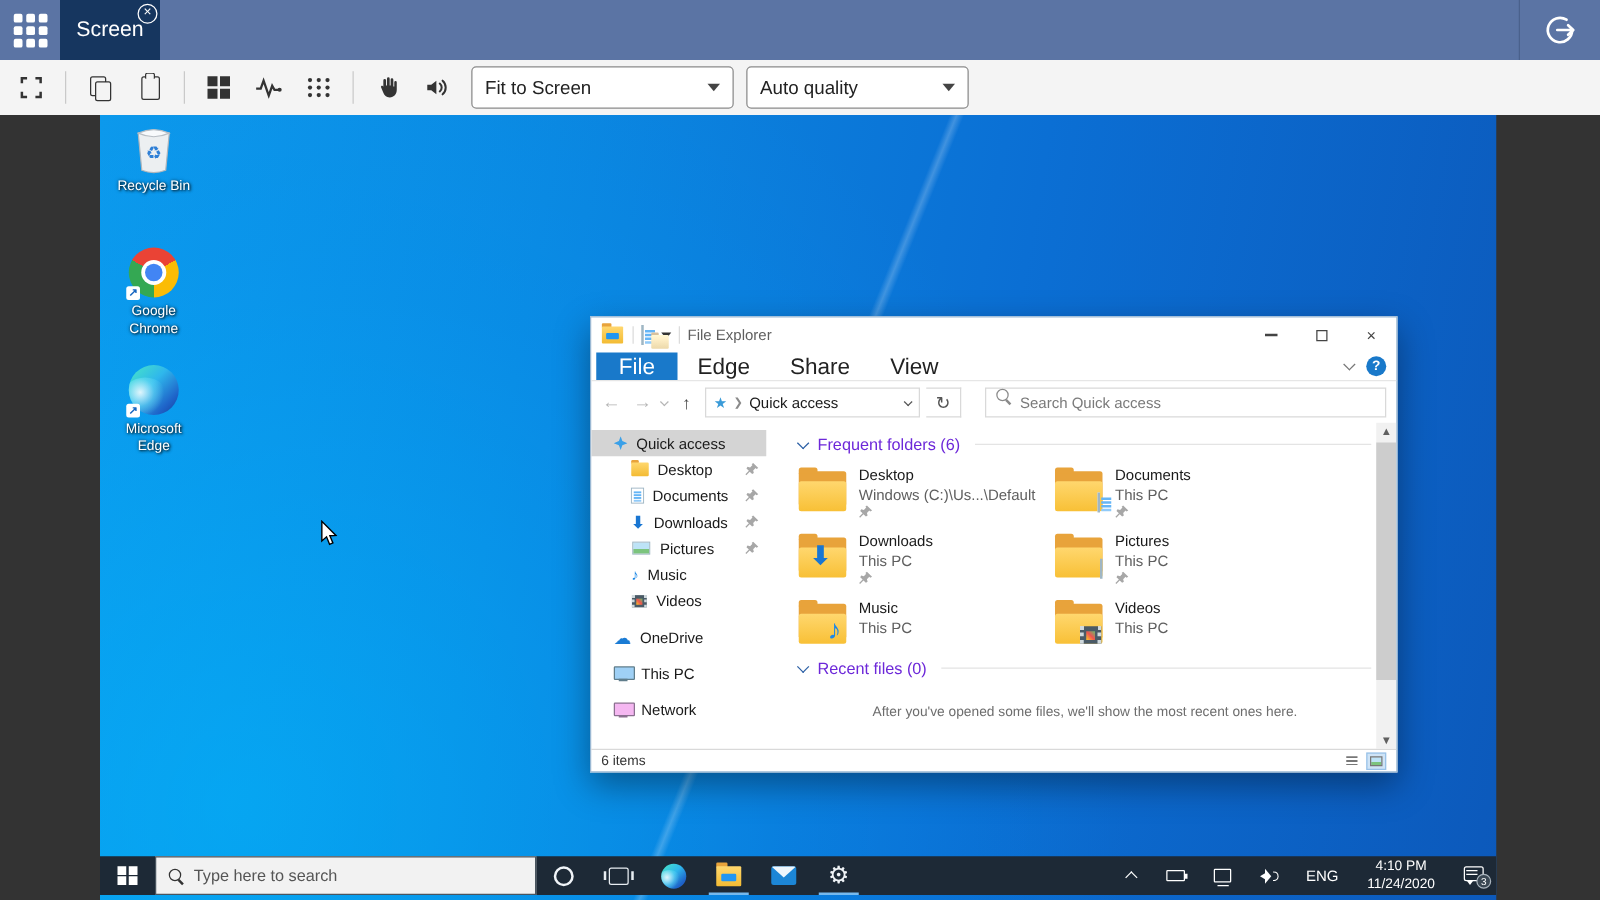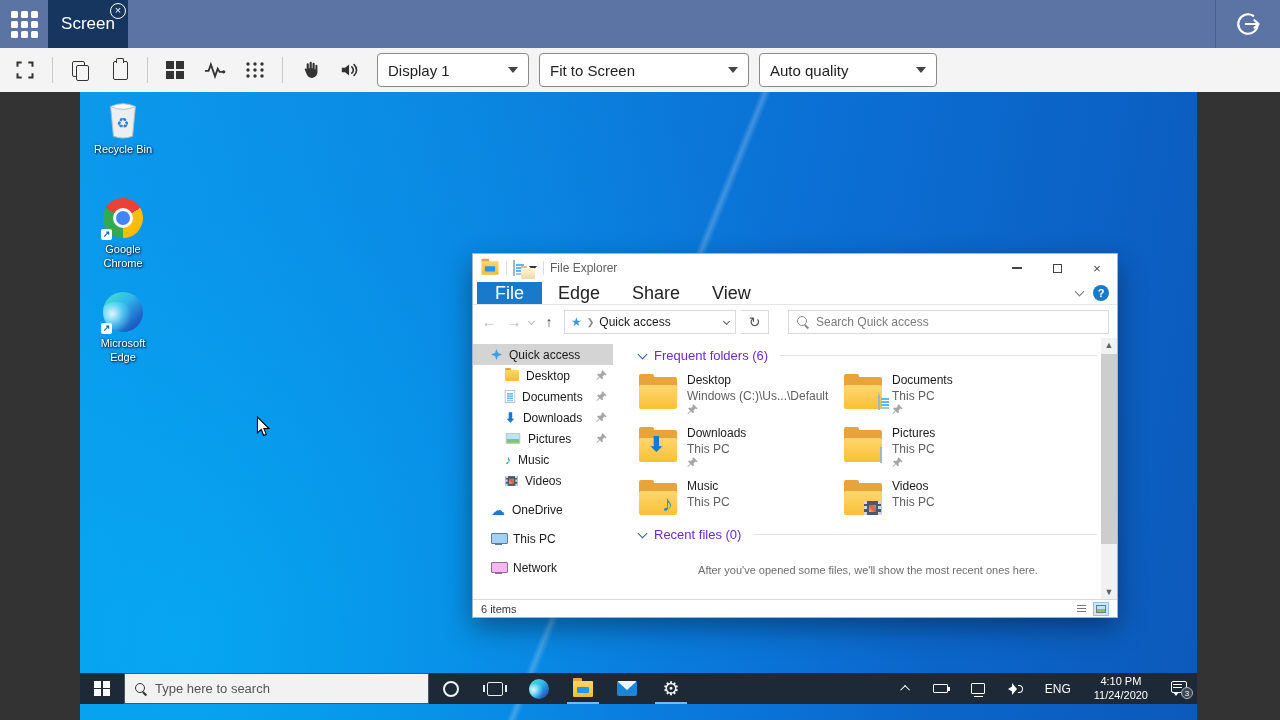--- a/index.html
+++ b/index.html
@@ -77,21 +77,21 @@
 
   .addr-row { height:33px; display:flex; align-items:center; padding:0 8px 0 6px; gap:5px; flex:0 0 auto; }
   .nav-arrow { font-size:15px; color:#b5b5b5; width:20px; text-align:center; cursor:pointer; }
   .nav-arrow.up { color:#444; font-size:14px; }
   .nav-chev-sm { width:5px; height:5px; border-right:1.4px solid #b5b5b5; border-bottom:1.4px solid #b5b5b5; transform:rotate(45deg); cursor:pointer; }
   .addr-box { height:24px; border:1px solid #d9d9d9; display:flex; align-items:center; padding:0 6px; width:172px; gap:5px; cursor:text; }
   .qa-star { color:#3a9bd8; font-size:12px; }
   .addr-sep { color:#8a8a8a; font-size:9px; }
   .addr-text { flex:1; font-size:12px; color:#1a1a1a; }
   .refresh-box { height:24px; width:28px; border:1px solid #d9d9d9; border-left:none; display:flex; align-items:center; justify-content:center; color:#555; font-size:14px; cursor:pointer; }
-  .search-box { height:24px; border:1px solid #d9d9d9; flex:1; margin-left:14px; display:flex; align-items:center; padding:0 8px; gap:7px; }
+  .search-box { height:24px; border:1px solid #d9d9d9; flex:1; margin-left:14px; display:flex; padding:0 8px; gap:7px; }
   .search-box input { border:none; outline:none; width:100%; font-size:12px; color:#333; font-family:"Liberation Sans",sans-serif; background:transparent; }
   .search-box input::placeholder { color:#7a7a7a; }
   .mag { position:relative; width:12px; height:12px; flex:0 0 auto; }
   .mag:before { content:""; position:absolute; left:0; top:0; width:8px; height:8px; border:1.5px solid #8a8a8a; border-radius:50%; }
   .mag:after { content:""; position:absolute; left:8px; top:8px; width:4.5px; height:1.5px; background:#8a8a8a; transform:rotate(45deg); transform-origin:left center; }
 
   .win-body { flex:1; display:flex; overflow:hidden; }
   .nav-pane { width:140px; padding-top:6px; flex:0 0 auto; }
   .nav-item { height:21px; display:flex; align-items:center; gap:7px; padding-right:6px; cursor:pointer; font-size:12px; color:#1a1a1a; }
   .nav-item .nlabel { flex:1; white-space:nowrap; }
@@ -139,21 +139,21 @@
   .vscroll .spacer { flex:1; }
 
   .statusbar { height:18px; border-top:1px solid #d9d9d9; display:flex; align-items:center; padding:0 8px; font-size:11px; color:#333; flex:0 0 auto; }
   .status-views { margin-left:auto; display:flex; gap:4px; }
   .sview { width:16px; height:14px; border:1px solid transparent; display:flex; align-items:center; justify-content:center; cursor:pointer; }
   .sview.active { background:#cfe4f7; border-color:#9ac2e8; }
   .lines-ic { width:9px; height:8px; background:repeating-linear-gradient(#777 0 1.2px, transparent 1.2px 3px); }
   .thumb-ic { width:10px; height:8px; border:1px solid #777; background:linear-gradient(#bde3f7 55%, #7cc47e 55%); }
 
   
-  .taskbar { position:absolute; left:0; bottom:16px; width:100%; height:31px; background:#1d2936; display:flex; align-items:stretch; }
+  .taskbar { position:absolute; left:0; bottom:4px; width:100%; height:31px; background:#1d2936; display:flex; align-items:stretch; }
   .tb-btn { width:44px; display:flex; align-items:center; justify-content:center; cursor:pointer; position:relative; }
   .tb-btn.open:after { content:""; position:absolute; left:6px; right:6px; bottom:0; height:2.5px; background:#76b9ed; }
   .win-logo { display:grid; grid-template-columns:7px 7px; grid-template-rows:7px 7px; gap:1.5px; }
   .win-logo i { background:#fff; }
   .tb-search { width:305px; background:#f2f2f2; border:1px solid #49555f; display:flex; align-items:center; gap:8px; padding:0 10px; margin:0; }
   .tb-search .mag:before { border-color:#333; } .tb-search .mag:after { background:#333; }
   .tb-search input { border:none; outline:none; background:transparent; font-size:13px; color:#333; width:100%; font-family:"Liberation Sans",sans-serif; }
   .tb-search input::placeholder { color:#555; }
   .cortana-ring { width:16px; height:16px; border:2px solid #f0f4f8; border-radius:50%; }
   .taskview-ic { position:relative; width:16px; height:14px; border:1.6px solid #e8edf2; border-radius:2px; }
@@ -266,24 +266,20 @@
   <div class="tbtn">
     <svg width="20" height="20" viewBox="0 0 24 24">
       <path d="M8 11.5V5.2a1.3 1.3 0 012.6 0V10h.9V3.5a1.3 1.3 0 012.6 0V10h.9V4.5a1.3 1.3 0 012.6 0V11h.9V7a1.2 1.2 0 012.4 0v7.2c0 4.2-2.6 7.3-6.8 7.3-3.4 0-5.1-1.8-6.2-4.6l-2.1-5.2c-.4-1 .9-1.9 1.7-1.1l1.5 1.9z" fill="#333"></path>
     </svg>
   </div>
   <div class="tbtn">
     <svg width="20" height="18" viewBox="0 0 22 18">
       <path d="M2 6.5v5h3.5L10 15V3L5.5 6.5H2z" fill="#333"></path>
       <path d="M13 5.5a4.5 4.5 0 010 7M15.5 3a8 8 0 010 12" fill="none" stroke="#333" stroke-width="1.8" stroke-linecap="round"></path>
     </svg>
-  </div>
-  <div class="vdrop w-display">
-    <span class="lbl">Display 1</span>
-    <span class="caret-down"></span>
   </div>
   <div class="vdrop w-zoom">
     <span class="lbl">Fit to Screen</span>
     <span class="caret-down"></span>
   </div>
   <div class="vdrop w-quality">
     <span class="lbl">Auto quality</span>
     <span class="caret-down"></span>
   </div>
 </div>

